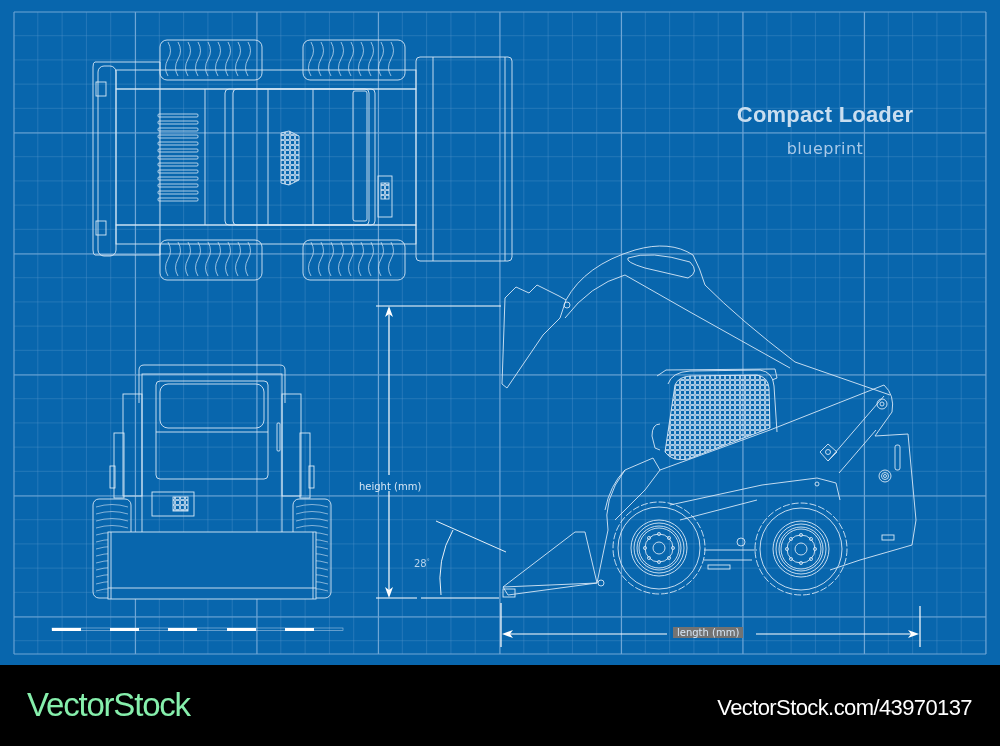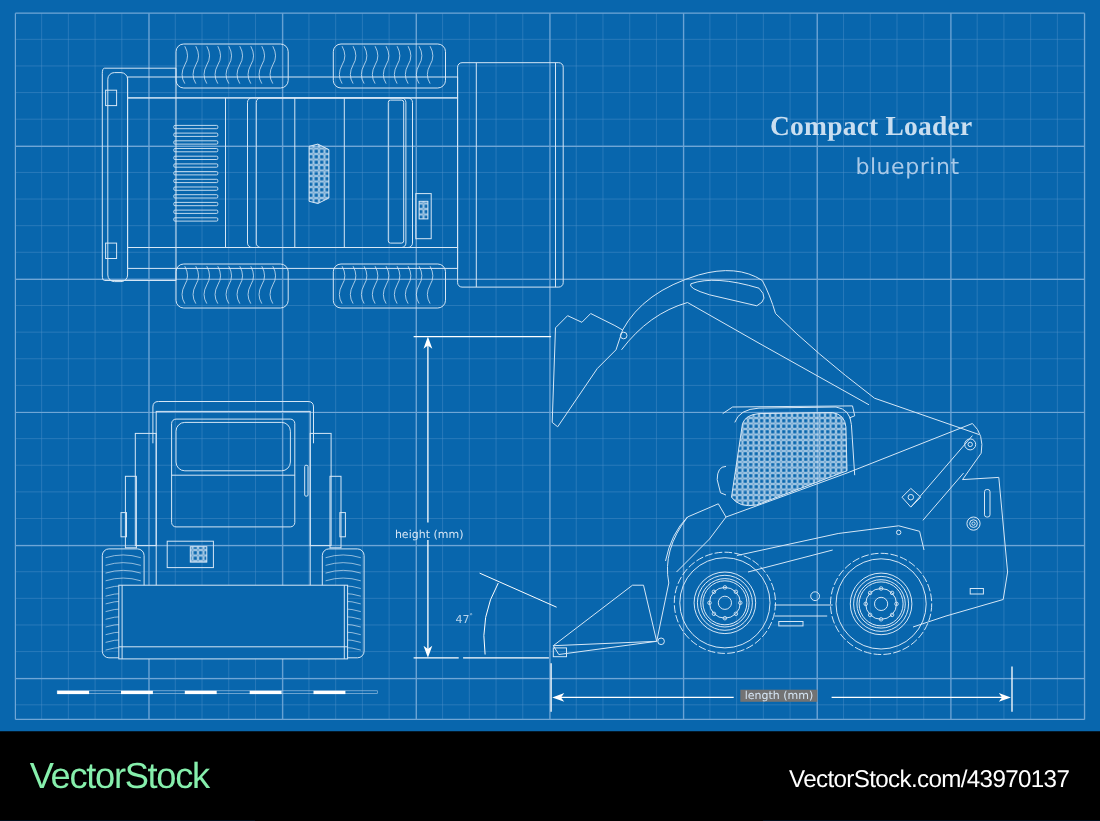--- a/index.html
+++ b/index.html
@@ -1,20 +1,20 @@
 <!DOCTYPE html>
 <html><head>
 <meta charset="utf-8">
 <style>
   html, body { margin: 0; padding: 0; }
   body { width: 1000px; height: 746px; overflow: hidden; background: #000; position: relative; font-family: "DejaVu Sans", sans-serif; }
   .blueprint { position: absolute; left: 0; top: 0; width: 1000px; height: 665px; background: #0866ad; overflow: hidden; }
   .blueprint svg.drawing { position: absolute; left: 0; top: 0; }
-  .title { position: absolute; left: 700px; top: 102px; width: 250px; text-align: left; color: #c9def0; font-family: Liberation Serif, serif; font-weight: bold; font-size: 25px; letter-spacing: 0.2px; }
-  .subtitle { position: absolute; left: 700px; top: 139px; width: 250px; text-align: center; color: #a9c9e8; font-family: "DejaVu Sans", sans-serif; font-size: 20px; letter-spacing: 0.5px; }
+  .title { position: absolute; left: 700px; top: 102px; width: 250px; text-align: center; color: #c9def0; font-family: Liberation Sans, sans-serif; font-weight: bold; font-size: 22px; letter-spacing: 0.2px; }
+  .subtitle { position: absolute; left: 700px; top: 139px; width: 250px; text-align: center; color: #a9c9e8; font-family: "DejaVu Sans", sans-serif; font-size: 16px; letter-spacing: 0.5px; }
   .dim-label { position: absolute; color: #d6e6f5; font-family: "DejaVu Sans", sans-serif; font-size: 10px; white-space: nowrap; }
   .dim-height { left: 359px; top: 481px; }
   .dim-length { left: 673px; top: 627px; background: #737373; padding: 0 4px; }
   .dim-angle { left: 414px; top: 557px; color: #b7d2ea; font-size: 10px; }
   .dim-angle sup { font-size: 6px; }
   .footer { position: absolute; left: 0; top: 665px; width: 1000px; height: 81px; background: #000; }
   .brand { position: absolute; left: 27px; top: 21px; color: #86efac; font-family: "Liberation Sans", sans-serif; font-size: 33px; letter-spacing: -1.2px; }
   .stock-id { position: absolute; right: 28px; top: 30px; color: #fff; font-family: "Liberation Sans", sans-serif; font-size: 22px; letter-spacing: -0.6px; margin-left: 28px; }
 </style>
 </head>
@@ -248,19 +248,19 @@
       <rect x="227" y="628" width="29" height="3" fill="#ffffff"></rect>
       <rect x="285" y="628" width="29" height="3" fill="#ffffff"></rect>
     </g>
   </svg>
 
   <div class="title">Compact Loader</div>
   <div class="subtitle">blueprint</div>
 
   <div class="dim-label dim-height">height (mm)</div>
   <div class="dim-label dim-length">length (mm)</div>
-  <div class="dim-label dim-angle"><span>47</span><sup>°</sup></div>
+  <div class="dim-label dim-angle"><span>28</span><sup>°</sup></div>
 </div>
 
 <div class="footer">
   <div class="brand">VectorStock</div>
   <div class="stock-id">VectorStock.com/43970137</div>
 </div>
 
 </body></html>

